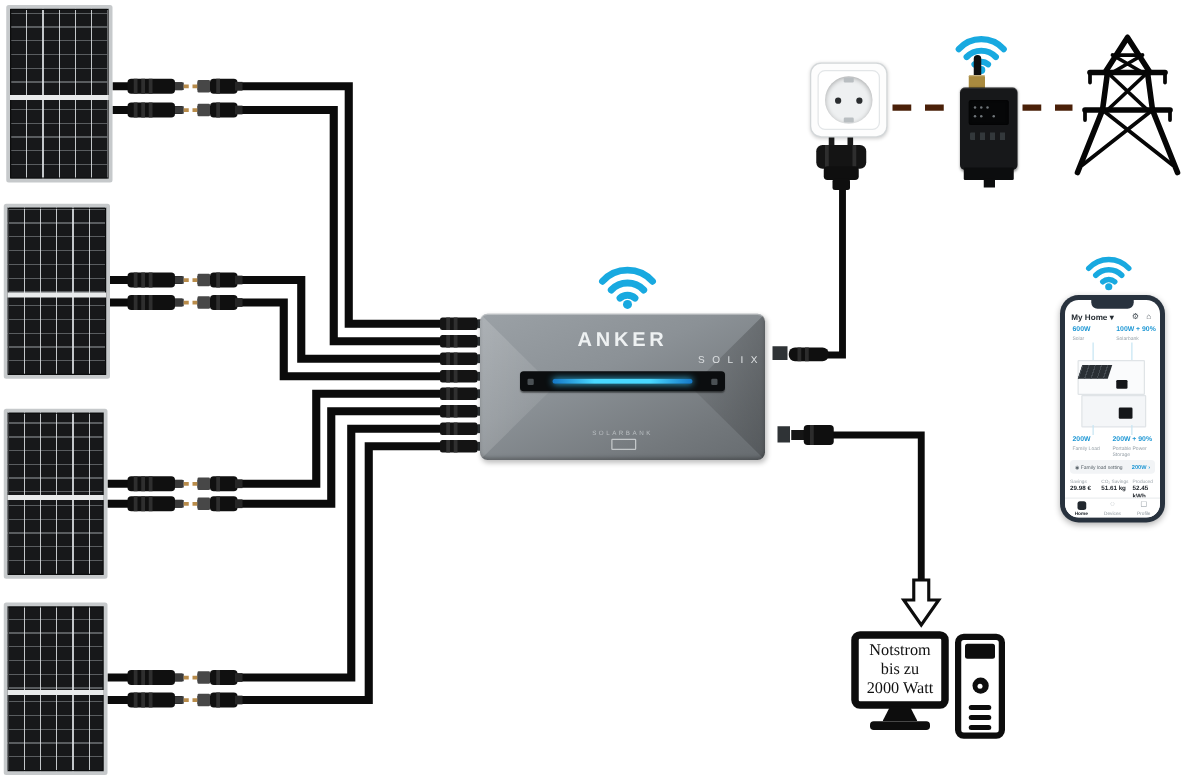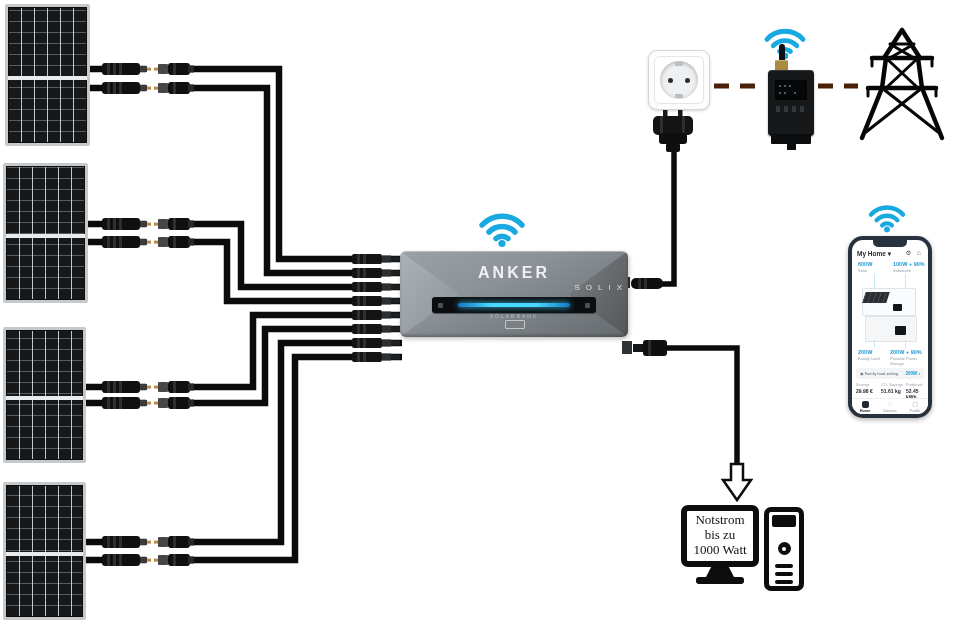--- a/index.html
+++ b/index.html
@@ -11,21 +11,21 @@
   
   .panel{position:absolute;box-sizing:border-box;background-color:#17181a;
     border:3px solid #c6c9cb;border-radius:2px;
     background-image:
       repeating-linear-gradient(90deg, rgba(225,229,232,.85) 0 1px, transparent 1px 13px),
       repeating-linear-gradient(0deg, rgba(170,176,180,.45) 0 1px, transparent 1px 11px);
     box-shadow:inset 0 0 0 1px #0c0d0e;}
   .panel::after{content:"";position:absolute;left:0;right:0;top:51%;height:4px;background:#e9ebec;}
 
   
-  .device{position:absolute;left:400px;top:251px;width:228px;height:86px;border-radius:6px;
+  .device{position:absolute;left:384px;top:251px;width:228px;height:117px;border-radius:6px;
     background:linear-gradient(155deg,#9ba1a6 0%,#8b9196 40%,#73787c 78%,#666b6f 100%);
     box-shadow:inset 0 1px 0 rgba(255,255,255,.35), inset 0 -2px 3px rgba(0,0,0,.25), 1px 2px 4px rgba(0,0,0,.25);}
   .device::before{content:"";position:absolute;inset:0;border-radius:6px;
     background:linear-gradient(100deg, rgba(255,255,255,.18), rgba(255,255,255,0) 45%);
     clip-path:polygon(0 0,26% 50%,0 100%);}
   .device::after{content:"";position:absolute;inset:0;border-radius:6px;
     background:linear-gradient(260deg, rgba(0,0,0,.22), rgba(0,0,0,0) 45%);
     clip-path:polygon(100% 0,74% 50%,100% 100%);}
   .dev-brand{position:absolute;left:0;right:0;top:13px;text-align:center;color:#eef1f2;
     font-size:16px;font-weight:bold;letter-spacing:3px;z-index:3;}
@@ -356,21 +356,21 @@
           <div class="p-nav-lbl">Profile</div>
         </div>
       </div>
     </div>
   </div>
 
   <div class="monitor" style="z-index:2;padding-left:36px;">
     <div class="monitor-text">
       <div>Notstrom</div>
       <div>bis zu</div>
-      <div>1000 Watt</div>
+      <div>2000 Watt</div>
     </div>
   </div>
   <div class="neck" style="z-index:2;"></div>
   <div class="mbase" style="z-index:2;"></div>
   <div class="tower" style="z-index:2;">
     <div class="cap"></div>
     <div class="pwr"></div>
     <div class="vent" style="top:52px;"></div>
     <div class="vent" style="top:60px;"></div>
     <div class="vent" style="top:68px;"></div>

